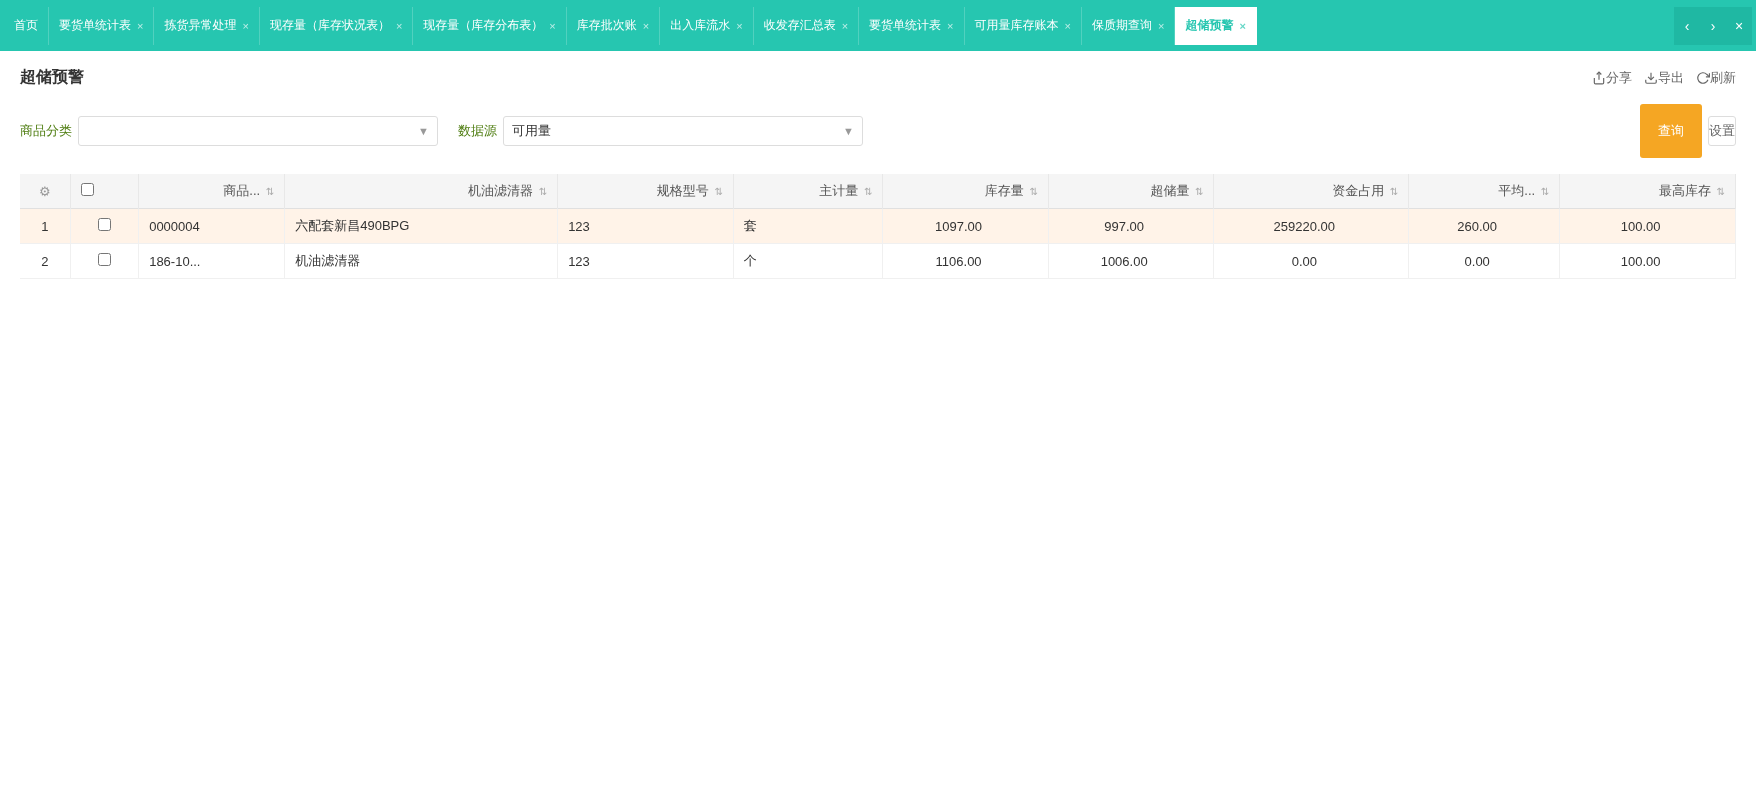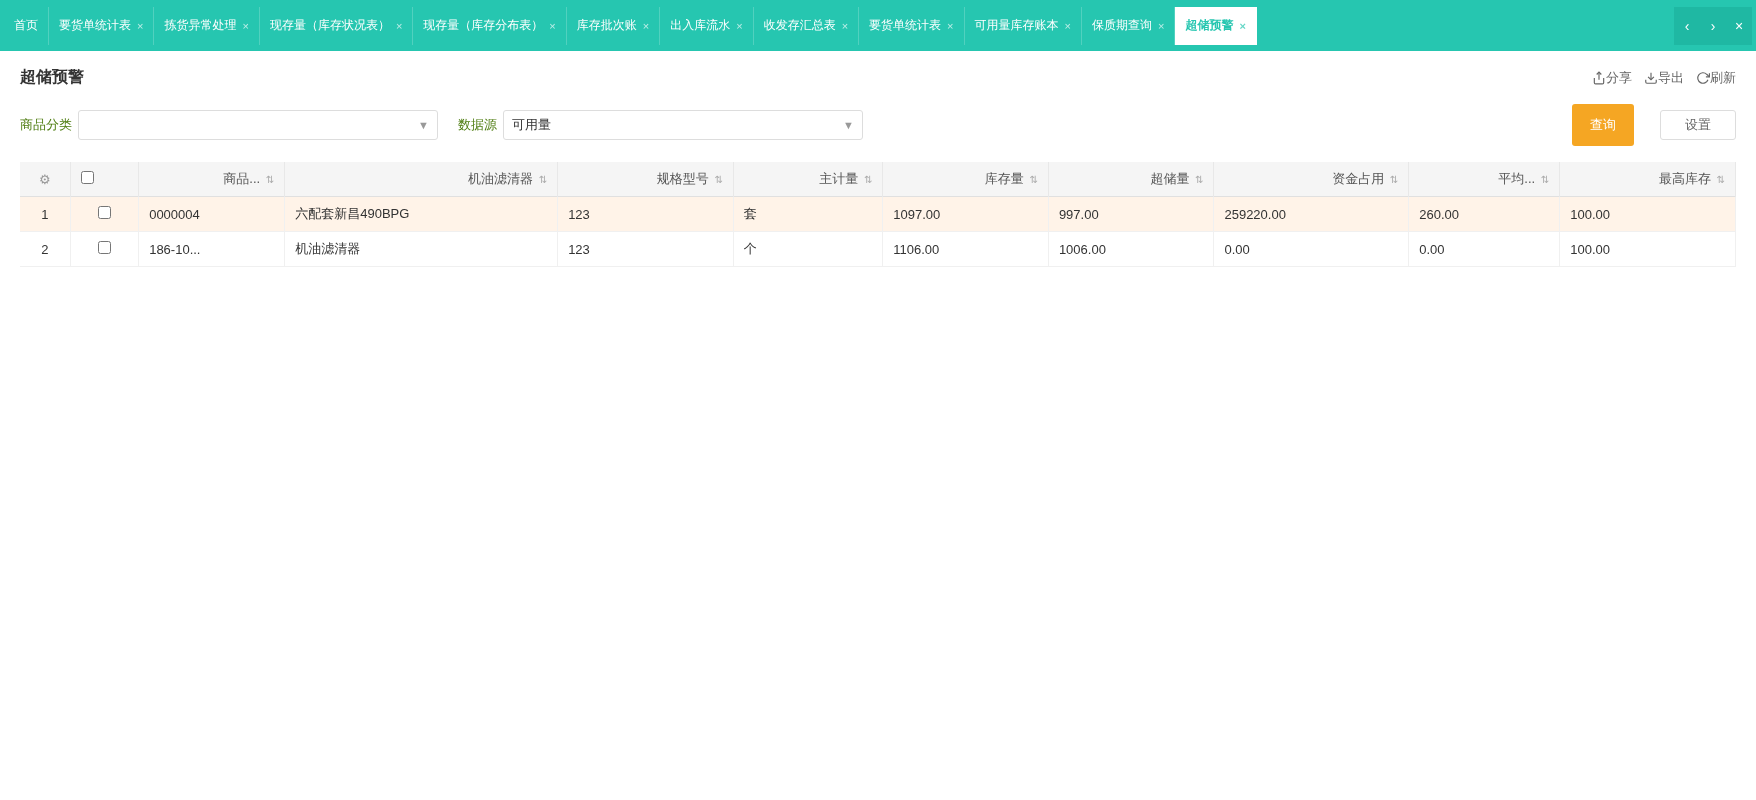--- a/index.html
+++ b/index.html
@@ -113,32 +113,32 @@
       height: 30px;
     }
     .filter-select-large { min-width: 360px; }
     .filter-select .chevron { color: #999; font-size: 11px; }
 
     .btn-query {
       background: #f5a623;
       color: #fff;
       border: none;
       border-radius: 3px;
-      padding: 12px 18px;
+      padding: 18px 18px;
       cursor: pointer;
       font-size: 13px;
       margin-left: auto;
-      margin-right: 20px;
+      margin-right: 0;
     }
     .btn-settings {
       background: #fff;
       color: #666;
       border: 1px solid #ddd;
       border-radius: 3px;
-      padding: 5px 24px;
+      padding: 5px 0;
       cursor: pointer;
       font-size: 13px;
     }
 
     
     .data-table {
       width: 100%;
       border-collapse: collapse;
       font-size: 13px;
     }
@@ -159,21 +159,21 @@
     .sort-icon { font-size: 10px; color: #aaa; margin-left: 2px; }
 
     .data-table tbody tr { border-bottom: 1px solid #f0f0f0; }
     .data-table tbody tr.highlighted { background: #fff3e8; }
     .data-table tbody td {
       padding: 8px 10px;
       color: #333;
       border-right: 1px solid #f0f0f0;
     }
     .data-table tbody td.center { text-align: center; }
-    .data-table tbody td.num { text-align: left; padding-right: 24px; }
+    .data-table tbody td.num { text-align: center; padding-right: 24px; }
 
     .row-num { color: #888; text-align: center; }
     .checkbox-cell { text-align: center; }
     .gear-icon { color: #999; cursor: pointer; }
 
     
     .filter-actions {
       display: flex;
       align-items: center;
       margin-left: auto;

